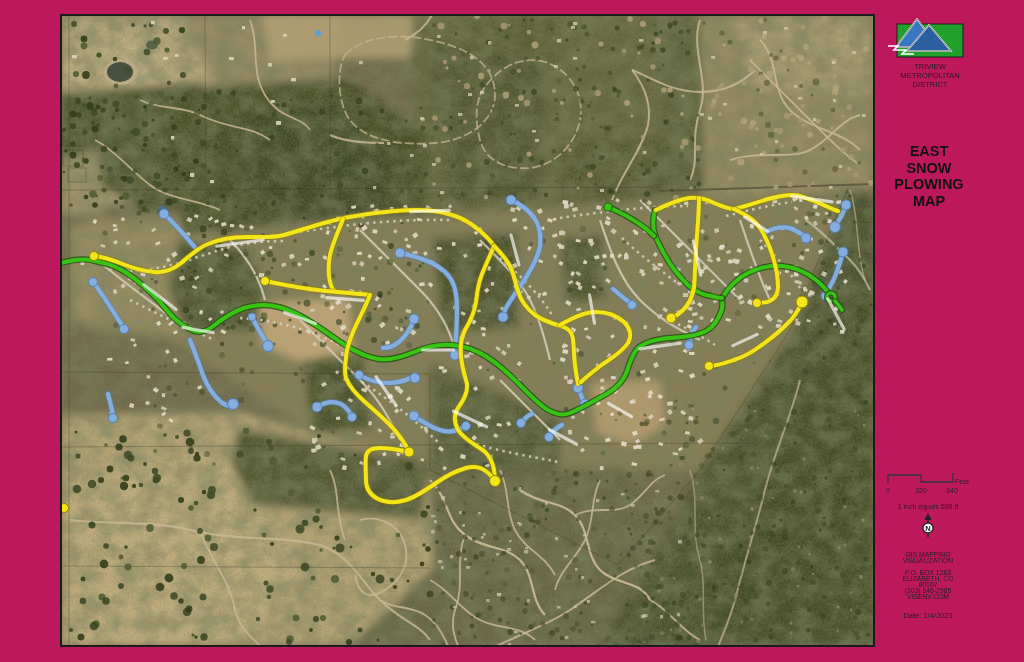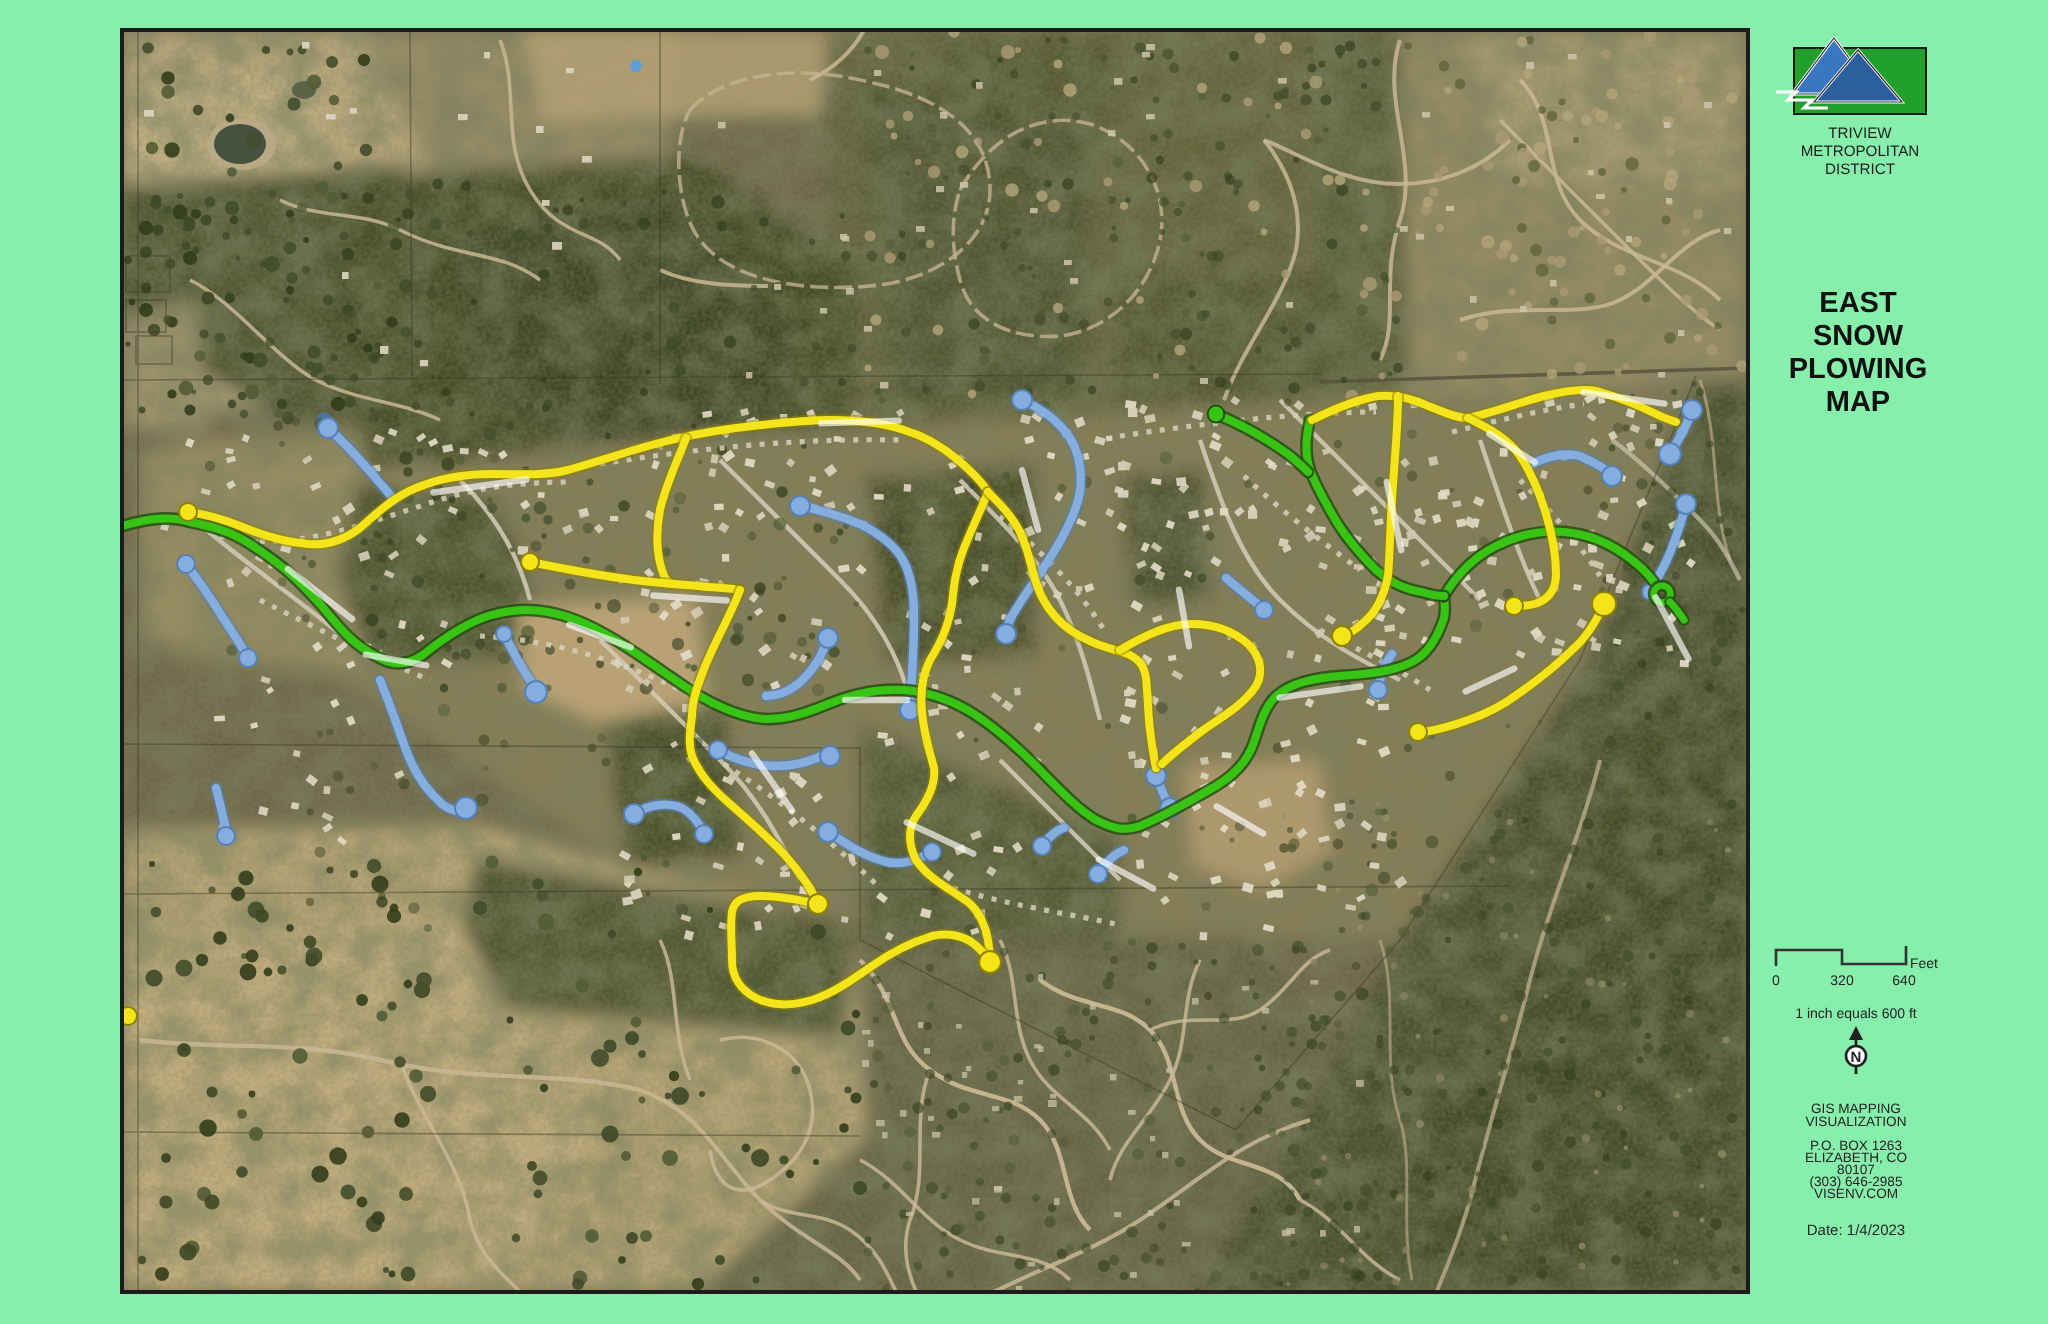--- a/index.html
+++ b/index.html
@@ -1,17 +1,17 @@
 <!DOCTYPE html>
 <html><head>
 <meta charset="utf-8">
 <style>
 html,body{margin:0;padding:0;background:#ffffff;width:1024px;height:662px;overflow:hidden;}
 *{font-family:"Liberation Sans",sans-serif;}
-#page{position:relative;width:1024px;height:662px;background:#86efac;text-align:center;}
+#page{position:relative;width:1024px;height:662px;background:#be185d;text-align:center;}
 </style>
 </head>
 <body>
 <div id="page">
 <svg width="1024" height="662" viewBox="0 0 1024 662" xmlns="http://www.w3.org/2000/svg">
 <defs>
 <clipPath id="mapclip">
           <rect x="61" y="15" width="813" height="631"></rect>
         </clipPath>
 <filter id="blur6" x="-20%" y="-20%" width="140%" height="140%">

